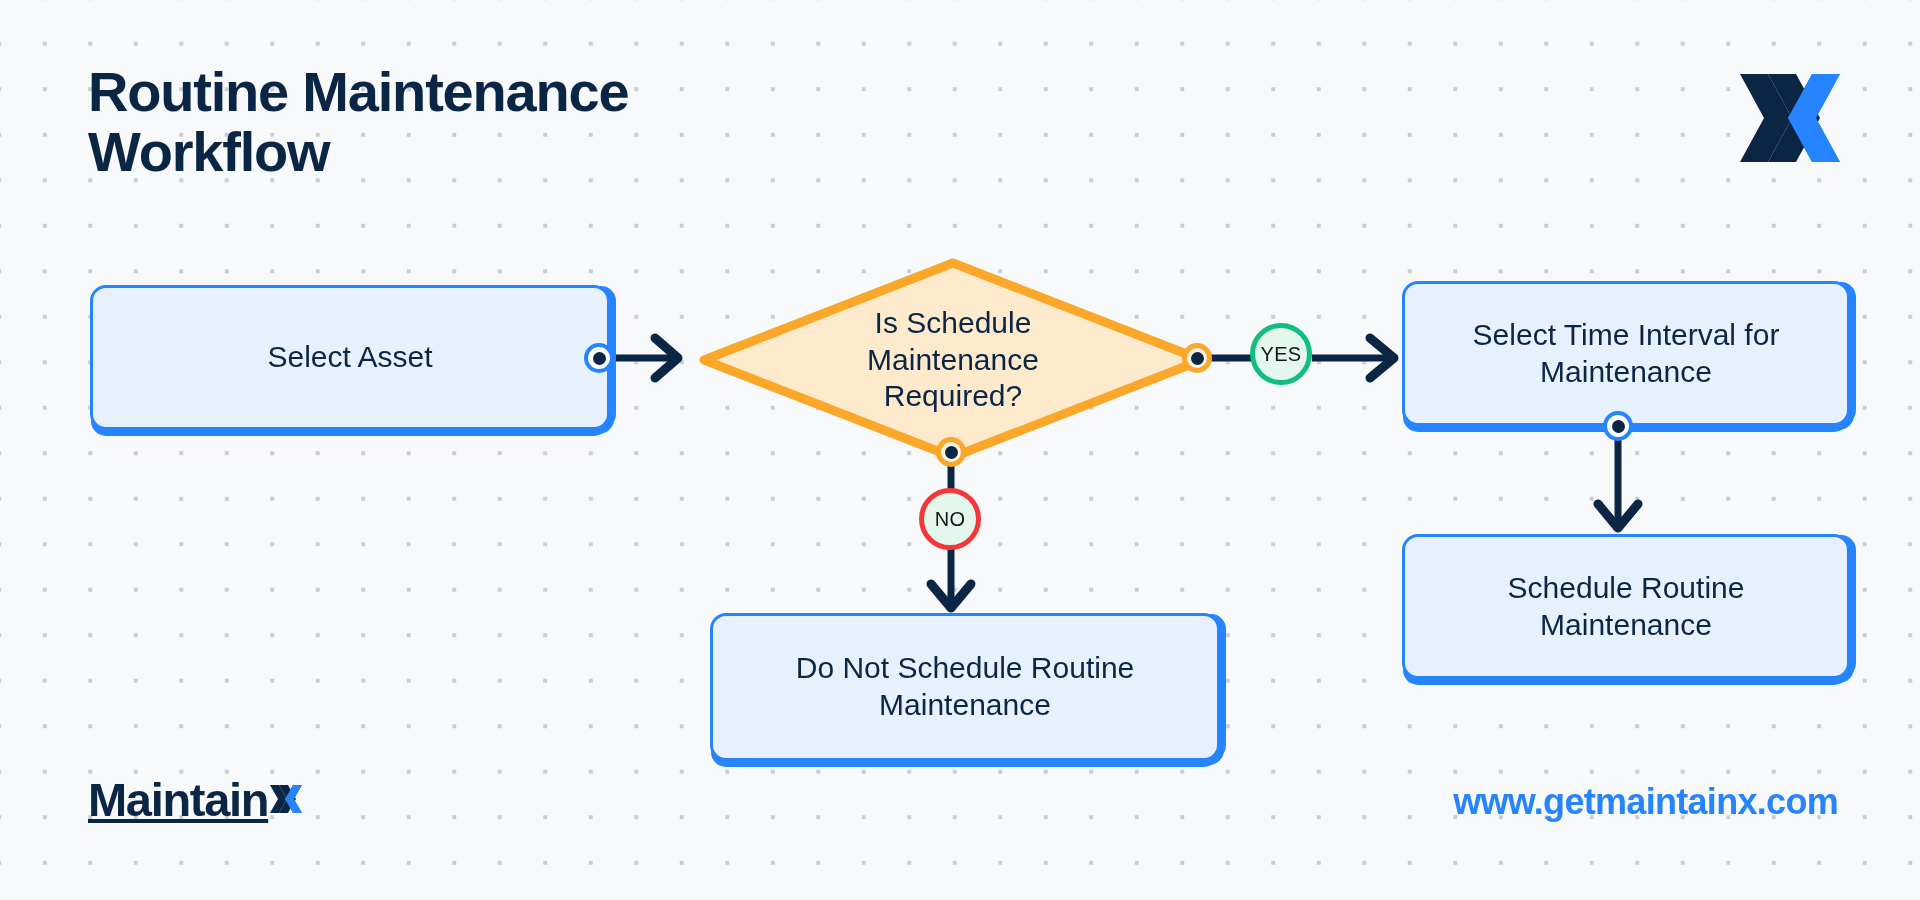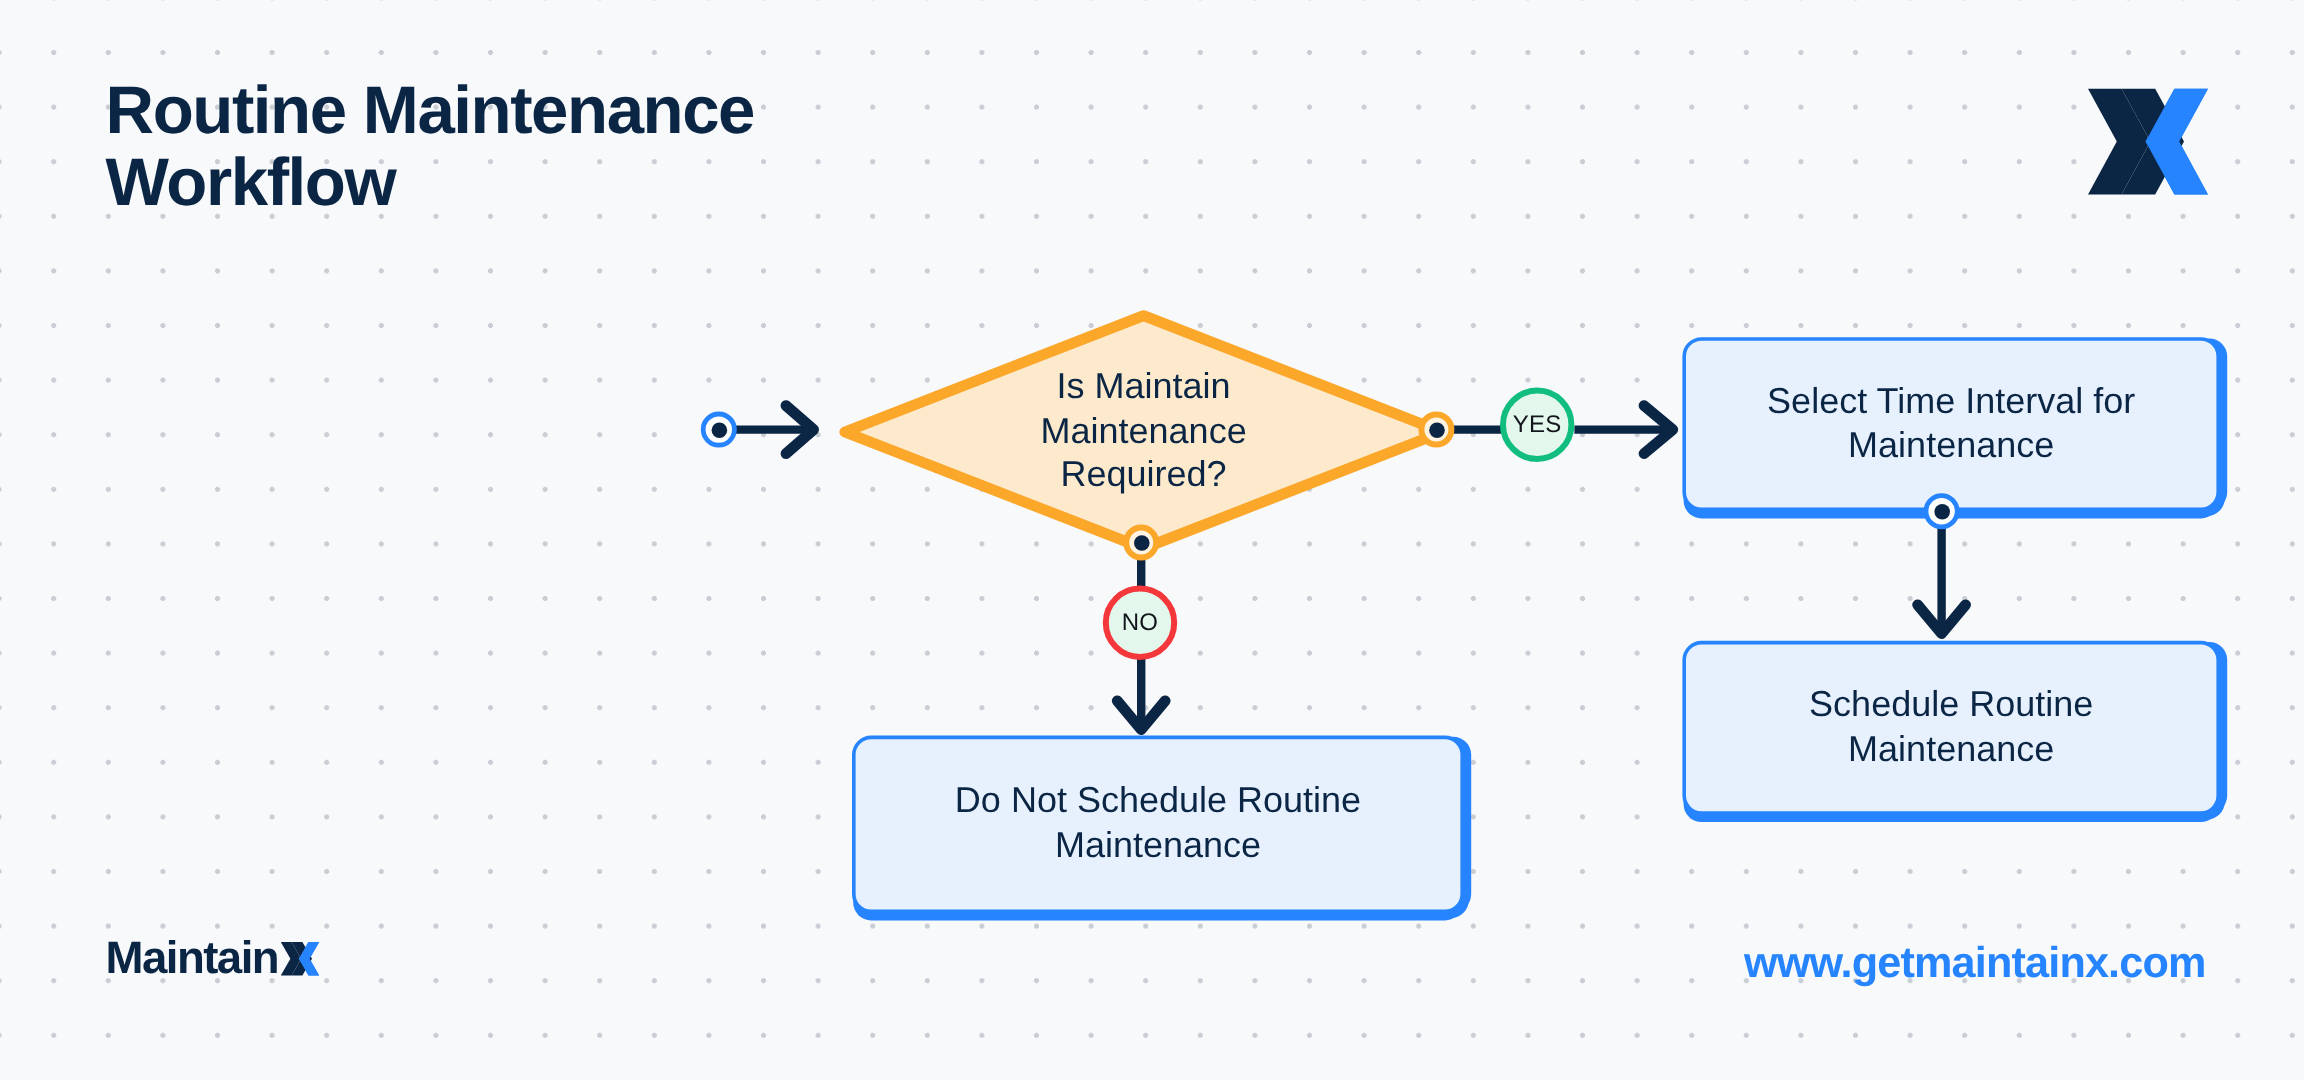--- a/index.html
+++ b/index.html
@@ -47,25 +47,26 @@
   
   #footer-logo {
     position: absolute;
     left: 88px;
     top: 778px;
     height: 42px;
     display: flex;
     align-items: center;
   }
   #footer-logo .word {
-    font-size: 38px;
+    font-size: 47px;
     font-weight: 700;
     letter-spacing: -1.3px;
     color: #0B2545;
     line-height: 1;
+    text-decoration: underline;
   }
   #footer-logo .xmark {
     width: 34px;
     height: 30px;
     margin-left: 1px;
     margin-bottom: 1px;
   }
   #footer-url {
     position: absolute;
     right: 82px;
@@ -203,26 +204,29 @@
 
     <line x1="951" y1="452" x2="951" y2="492" stroke="#0B2545" stroke-width="7"></line>
 
     <line x1="951" y1="548" x2="951" y2="604" stroke="#0B2545" stroke-width="7"></line>
     <polyline points="931,584 951,608 971,584" fill="none" stroke="#0B2545" stroke-width="9" stroke-linecap="round" stroke-linejoin="round"></polyline>
 
     <line x1="1618" y1="428" x2="1618" y2="524" stroke="#0B2545" stroke-width="7"></line>
     <polyline points="1598,504 1618,528 1638,504" fill="none" stroke="#0B2545" stroke-width="9" stroke-linecap="round" stroke-linejoin="round"></polyline>
   </svg>
 
+  <div class="node pbox" id="n-select-asset">
+    <span>Select Asset</span>
+  </div>
 
   <div id="n-decision">
     <svg viewBox="0 0 508 204" width="508" height="204" aria-hidden="true">
       <polygon points="254,5 503,102 254,199 5,102" fill="#FDE9CC" stroke="#FBA72A" stroke-width="9" stroke-linejoin="round"></polygon>
     </svg>
-    <div class="dlabel">Is Maintain
+    <div class="dlabel">Is Schedule
 Maintenance
 Required?</div>
   </div>
 
   <div class="node pbox" id="n-select-time">
     <span>Select Time Interval for
 Maintenance</span>
   </div>
 
   <div class="node pbox" id="n-schedule">

